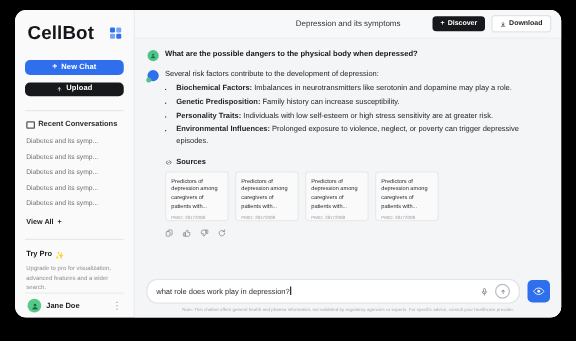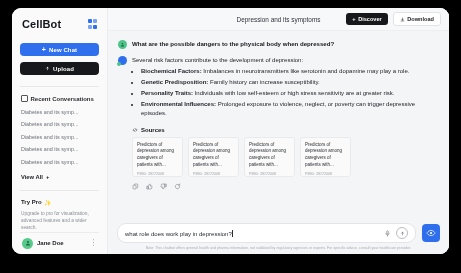--- a/index.html
+++ b/index.html
@@ -50,21 +50,21 @@
     box-sizing: border-box;
   }
   .brand-row {
     display: flex;
     align-items: center;
     justify-content: space-between;
     padding: 1px 2px 0 2px;
     margin-bottom: 13px;
   }
   .brand-name {
-    font-size: 11px;
+    font-size: 15px;
     font-weight: bold;
     color: #14161a;
     letter-spacing: .1px;
   }
   .grid-icon {
     display: grid;
     grid-template-columns: 4px 4px;
     grid-template-rows: 4px 4px;
     gap: 1.5px;
   }

